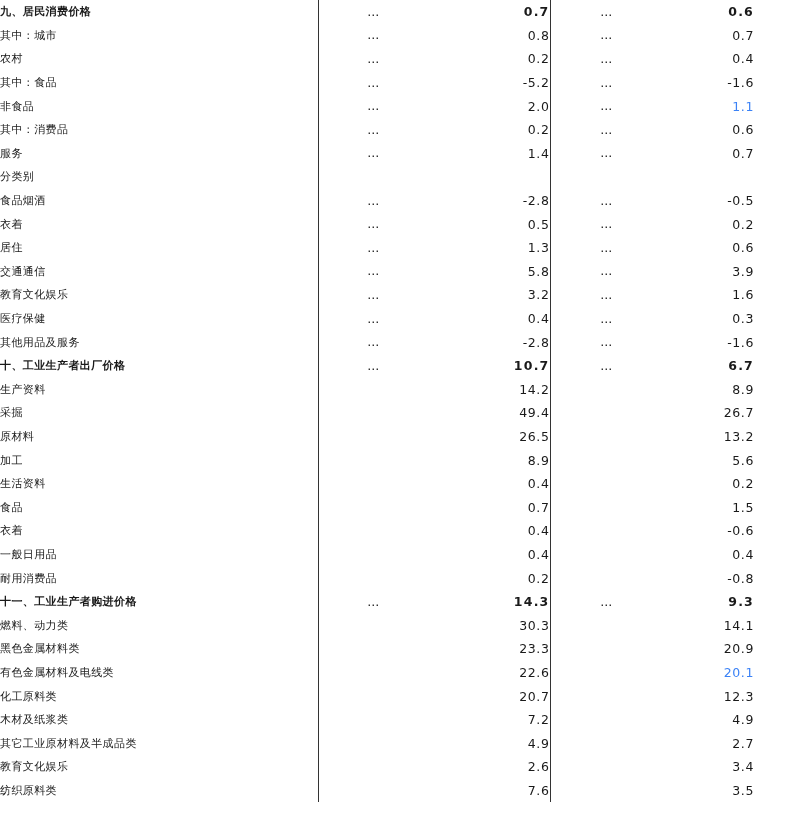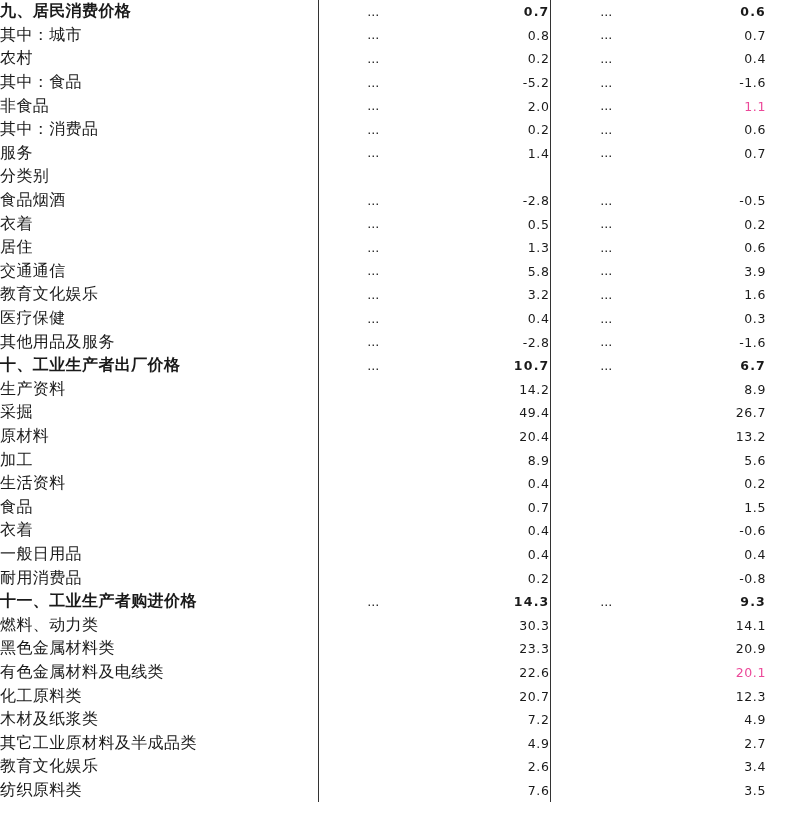--- a/index.html
+++ b/index.html
@@ -37,57 +37,57 @@
   col.c-label  { width: 318px; }
   col.c-dots1  { width: 110px; }
   col.c-val1   { width: 122px; }
   col.c-dots2  { width: 112px; }
   col.c-val2   { width: 128px; }
 
   td.label {
     text-align: left;
     border-right: 1px solid #333;
     padding-left: 2px;
-    font-size: 16px;
+    font-size: 11px;
     letter-spacing: 0.4px;
   }
   td.dots {
     text-align: center;
     font-size: 12px;
     color: #111;
   }
   td.dots.d2 {
     border-left: 1px solid #333;
   }
   td.val {
     text-align: right;
     padding-right: 30px;
     font-size: 12.5px;
     font-family: "DejaVu Sans", "Liberation Sans", sans-serif;
     letter-spacing: 0.6px;
   }
   td.val.v2 {
-    padding-right: 24px;
+    padding-right: 36px;
     margin-top: 8px;
   }
   tr.section td.label,
   tr.section td.val {
     font-weight: bold;
   }
   tr.section td.val {
     letter-spacing: 1.2px;
   }
   
   .ind0 { padding-left: 2px; }
   .ind1 { padding-left: 12px; }
   .ind2 { padding-left: 24px; }
   .ind3 { padding-left: 60px; margin-left: 8px; }
   .ind4 { padding-left: 76px; margin-top: 13px; }
 
-  .green { color: #ec4899; }
+  .green { color: #3b82f6; }
   .black { color: #1a1a1a; }
 </style>
 </head>
 <body>
 
 <div id="sheet">
   <table class="stat">
     <colgroup>
       <col class="c-label">
       <col class="c-dots1">
@@ -218,21 +218,21 @@
         <tr>
           <td class="label ind1">采掘</td>
           <td class="dots d1"></td>
           <td class="val v1 black">49.4</td>
           <td class="dots d2"></td>
           <td class="val v2 black">26.7</td>
         </tr>
         <tr>
           <td class="label ind1">原材料</td>
           <td class="dots d1"></td>
-          <td class="val v1 black">20.4</td>
+          <td class="val v1 black">26.5</td>
           <td class="dots d2"></td>
           <td class="val v2 black">13.2</td>
         </tr>
         <tr>
           <td class="label ind1">加工</td>
           <td class="dots d1"></td>
           <td class="val v1 black">8.9</td>
           <td class="dots d2"></td>
           <td class="val v2 black">5.6</td>
         </tr>

